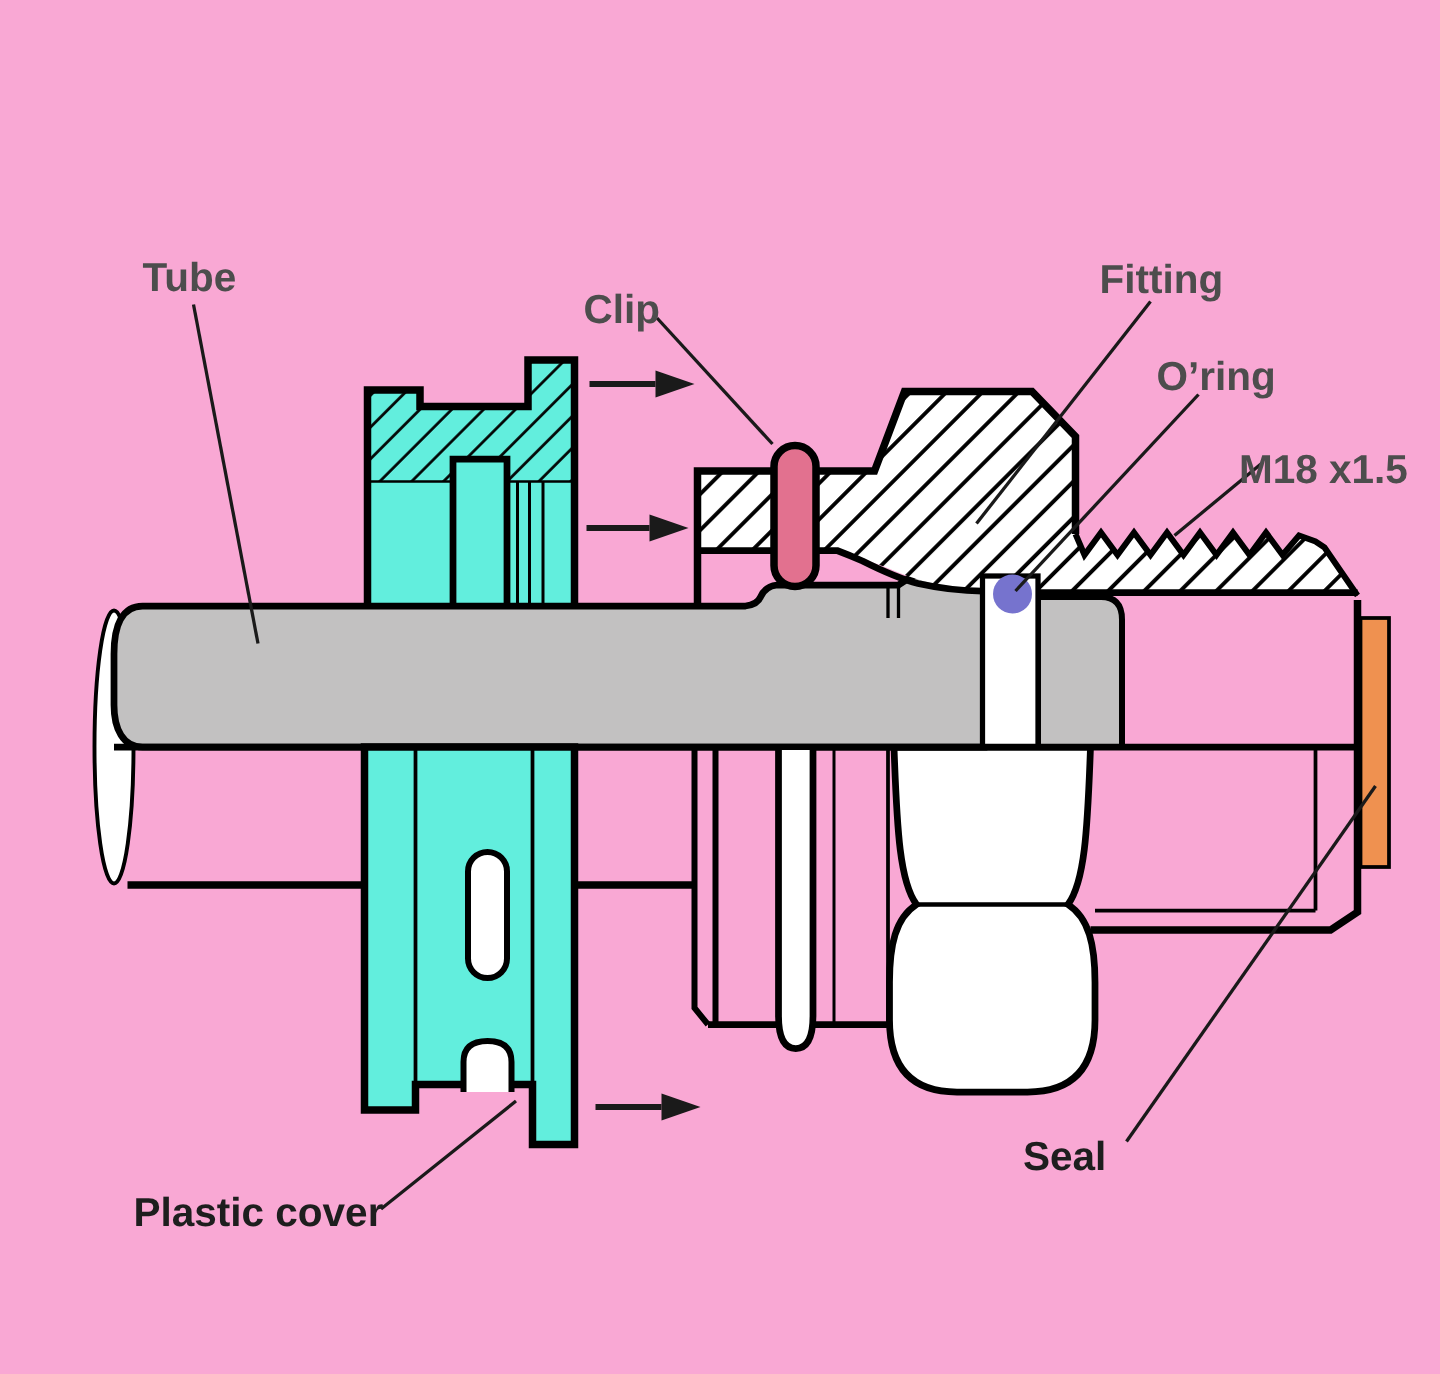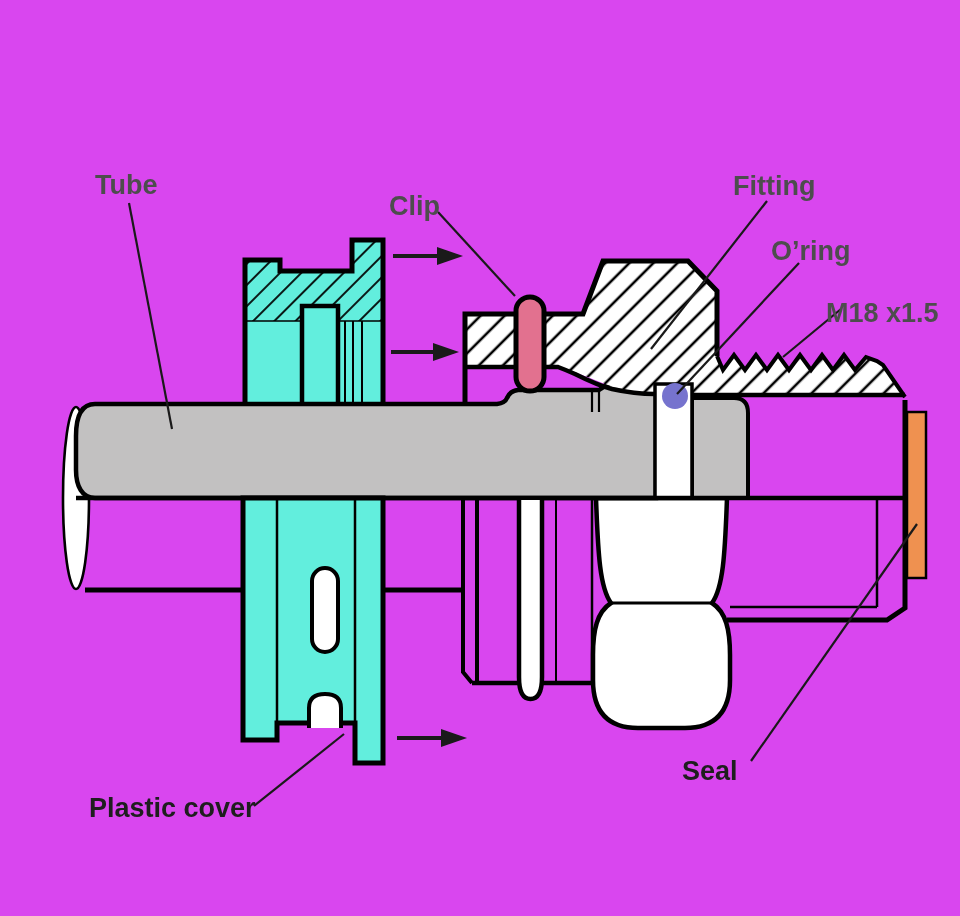--- a/index.html
+++ b/index.html
@@ -1,16 +1,16 @@
 <!DOCTYPE html>
 <html><head>
 <meta charset="utf-8">
 <style>
   html,body{margin:0;padding:0;background:#ffffff;}
-  .stage{position:relative;width:960px;height:916px;background:#d946ef;overflow:hidden;}
+  .stage{position:relative;width:960px;height:916px;background:#f9a8d4;overflow:hidden;}
   svg{display:block;}
   text{font-family:"Liberation Sans","DejaVu Sans",sans-serif;font-weight:bold;}
 </style>
 </head>
 <body>
 
 <div class="stage">
 <svg width="960" height="916" viewBox="0 0 960 916">
   <defs>
     <pattern id="hatchF" width="17" height="17" patternUnits="userSpaceOnUse" patternTransform="rotate(45)">

